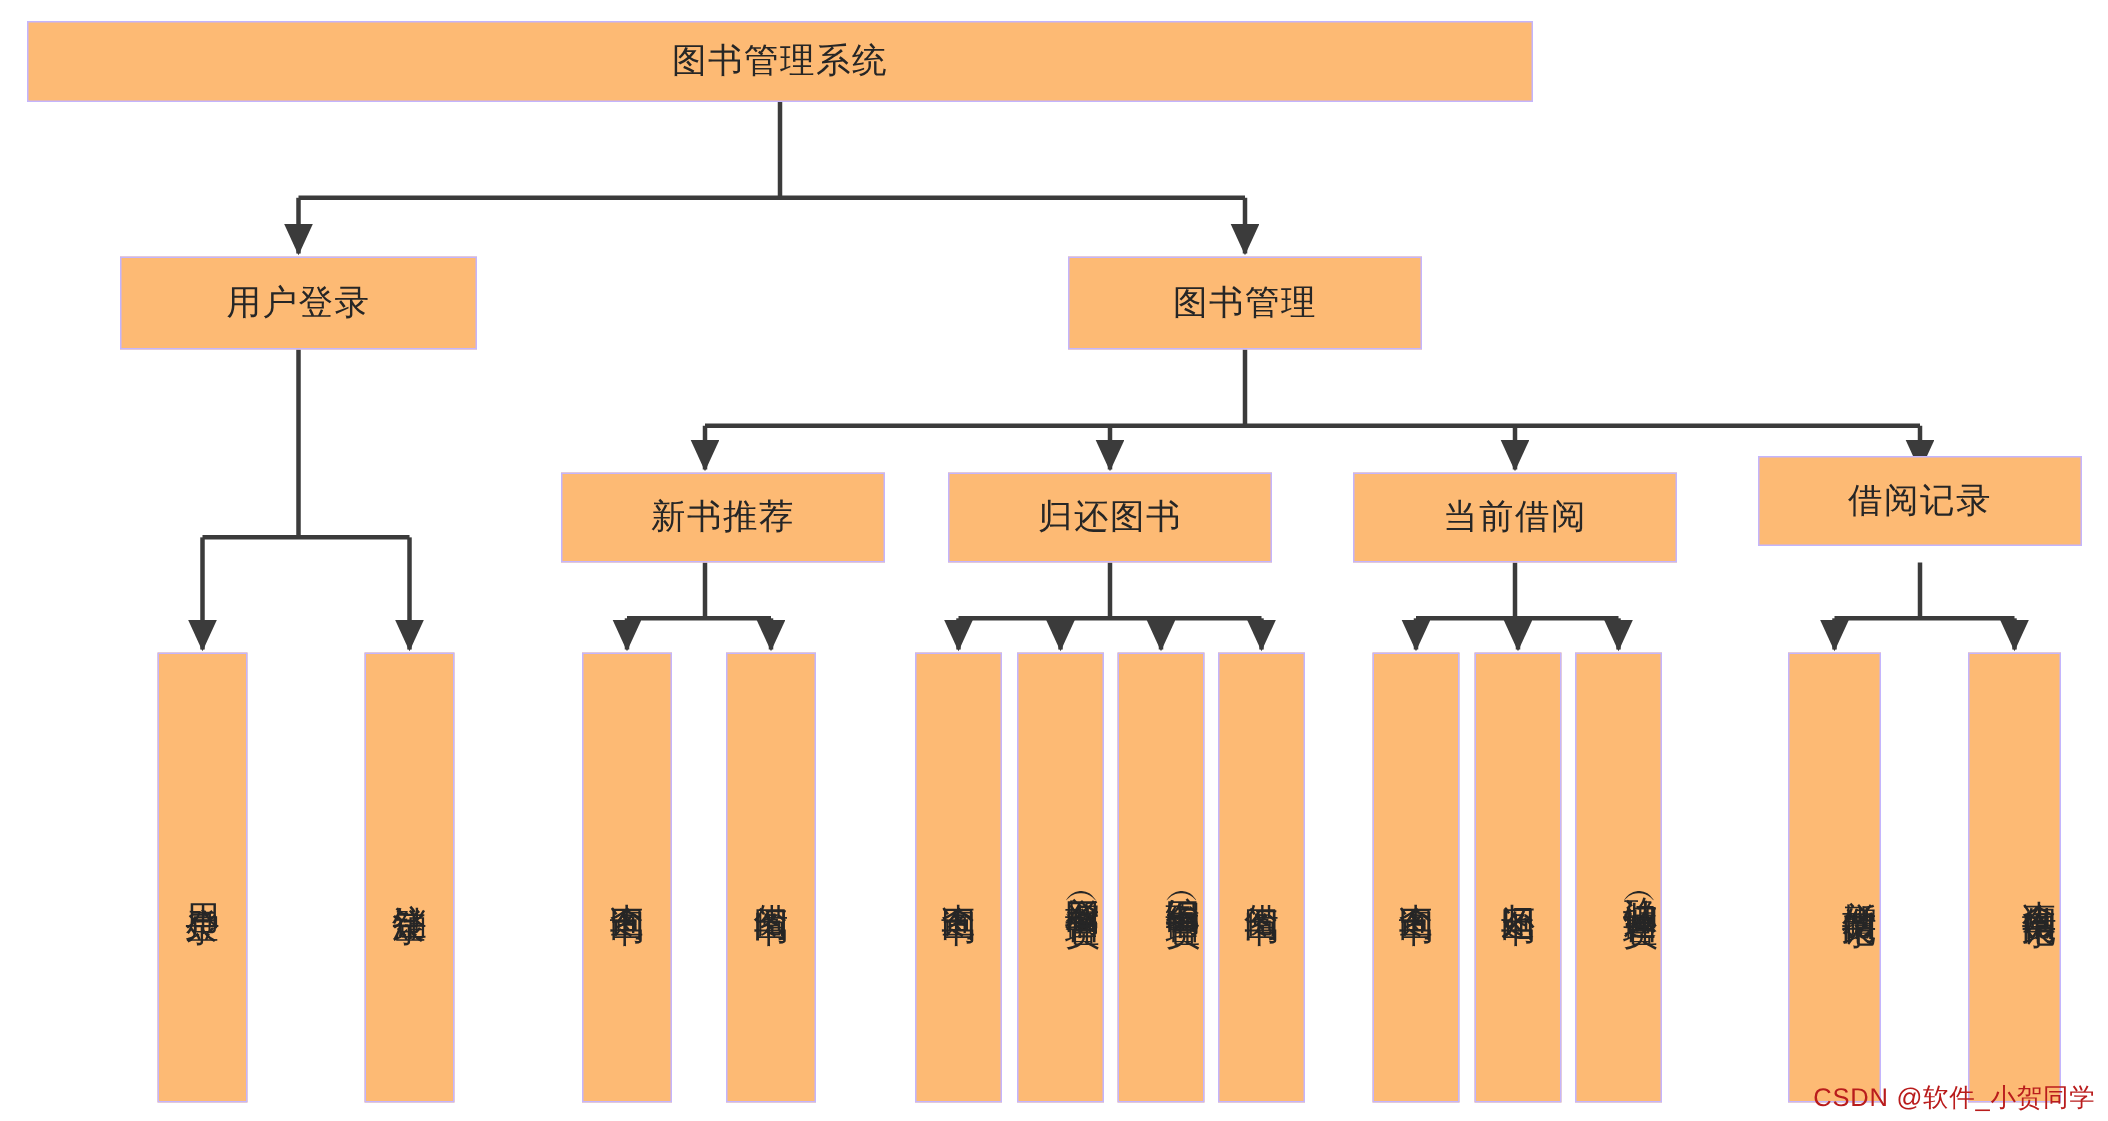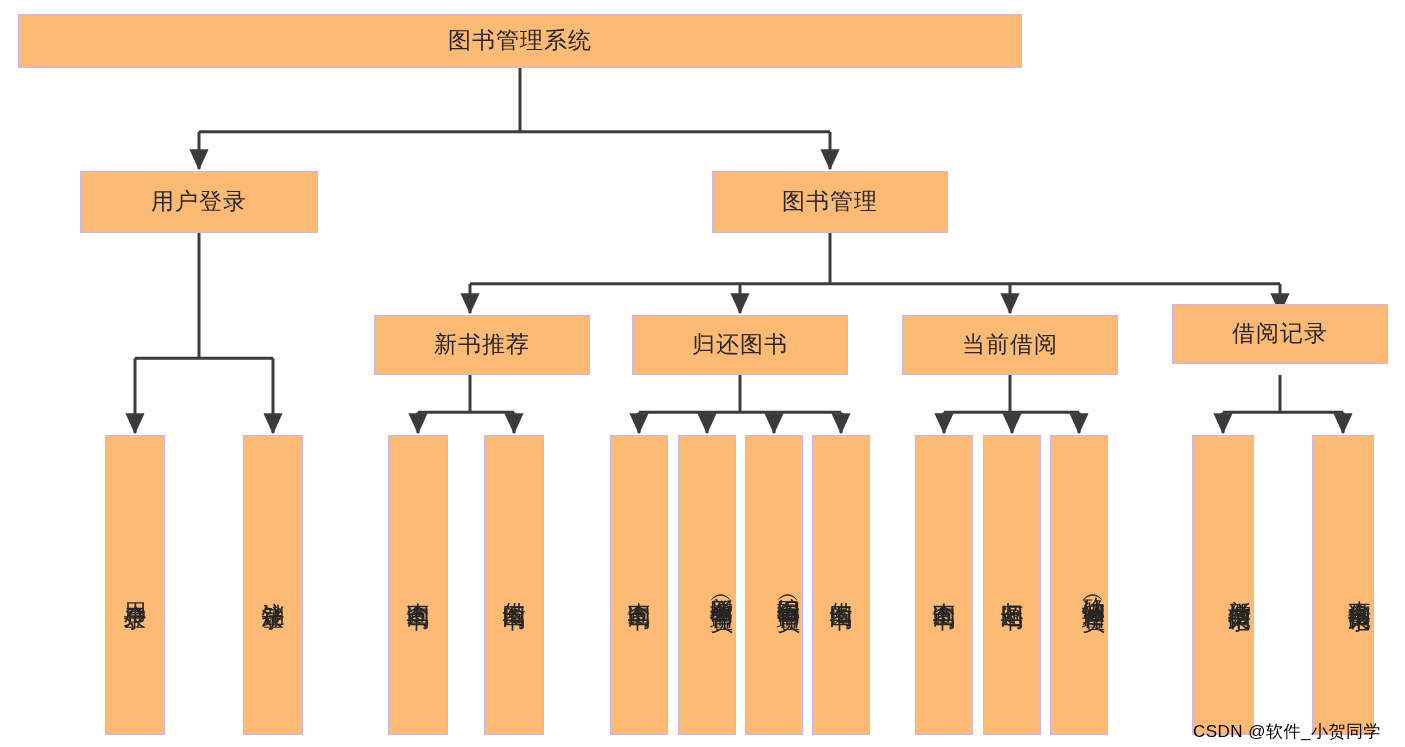--- a/index.html
+++ b/index.html
@@ -51,24 +51,24 @@
   }
   .node.vert.tall {
     align-items: center;
   }
   .node .lbl {
     display: block;
     line-height: 1.18;
   }
   #watermark {
     position: absolute;
-    right: 24px;
+    right: 8px;
     bottom: 4px;
     font-size: 17px;
-    color: #000000;
+    color: #b91c1c;
     letter-spacing: 0.5px;
     white-space: nowrap;
     margin-top: 20px;
   }
 </style>
 </head>
 <body>
 
 <div id="canvas">
   <svg id="wires" viewBox="0 0 1405 747">

